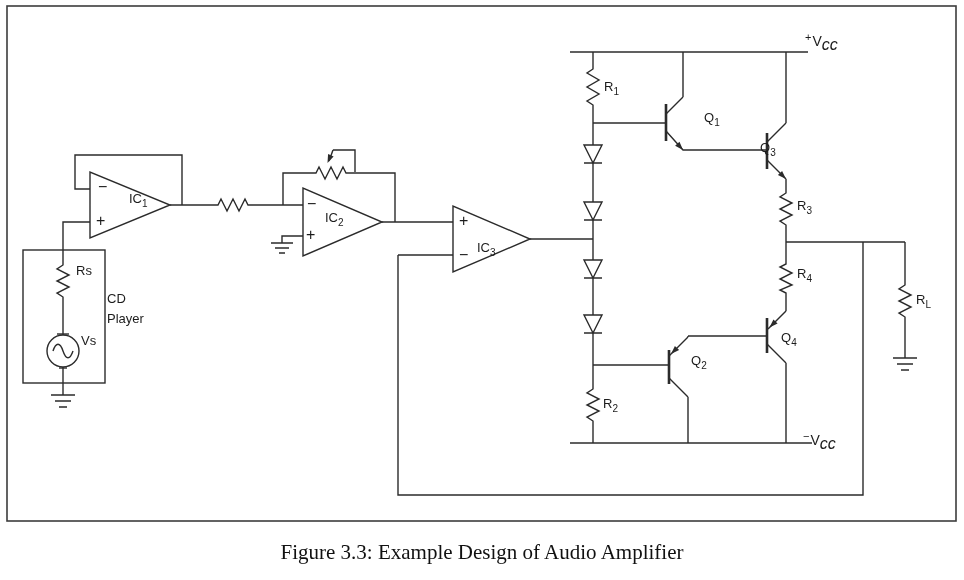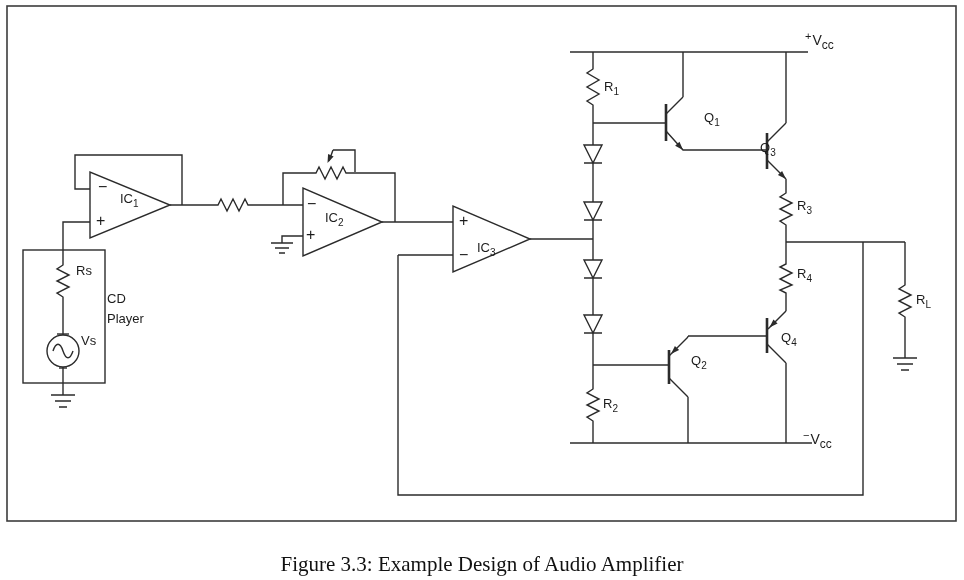--- a/index.html
+++ b/index.html
@@ -4,25 +4,25 @@
 <style>
   html,body{margin:0;padding:0;background:#fff;}
   .stage{position:relative;width:964px;height:580px;background:#ffffff;overflow:hidden;
          font-family:"Liberation Sans",sans-serif;}
   .schematic-svg{position:absolute;left:0;top:0;}
   .lbl{position:absolute;font-size:13px;color:#1c1c1c;white-space:nowrap;line-height:1;}
   .lbl .sub{font-size:10px;position:relative;top:4px;}
   .pm{position:absolute;font-size:16px;color:#1c1c1c;line-height:1;}
   .vcc{position:absolute;font-size:14px;color:#1c1c1c;white-space:nowrap;line-height:1;}
   .vcc .sup{font-size:11px;position:relative;top:-5px;margin-right:1px;}
-  .vcc .sub{font-size:12px;position:relative;top:4px;}
+  .vcc .sub{font-size:16px;position:relative;top:4px;font-style:italic;}
   .cdplayer{position:absolute;left:107px;top:289px;width:62px;
             font-size:13px;color:#1c1c1c;line-height:20px;}
   .caption{position:absolute;left:0;top:540px;width:964px;text-align:center;
-           font-family:"Liberation Serif",serif;font-size:21px;color:#111;margin-top:12px;}
+           font-family:"Liberation Serif",serif;font-size:21px;color:#111;}
 </style>
 </head>
 <body>
 
 <div class="stage">
 
   <svg class="schematic-svg" width="964" height="530" viewBox="0 0 964 530">
     <g fill="none" stroke="#2b2b2b" stroke-width="1.4">
 
       <rect x="7" y="6" width="949" height="515" stroke="#3c3c3c" stroke-width="1.6"></rect>
@@ -140,21 +140,21 @@
 
   <div class="lbl" style="left:76px;top:264px"><span>Rs</span></div>
   <div class="lbl" style="left:81px;top:334px"><span>Vs</span></div>
   <div class="cdplayer">
     <div>CD</div>
     <div>Player</div>
   </div>
 
   <div class="pm" style="left:98px;top:179px">−</div>
   <div class="pm" style="left:96px;top:213px">+</div>
-  <div class="lbl" style="left:120px;top:192px"><span>IC</span><span class="sub">1</span></div>
+  <div class="lbl" style="left:129px;top:192px"><span>IC</span><span class="sub">1</span></div>
 
   <div class="pm" style="left:307px;top:196px">−</div>
   <div class="pm" style="left:306px;top:227px">+</div>
   <div class="lbl" style="left:325px;top:211px"><span>IC</span><span class="sub">2</span></div>
 
   <div class="pm" style="left:459px;top:213px">+</div>
   <div class="pm" style="left:459px;top:247px">−</div>
   <div class="lbl" style="left:477px;top:241px"><span>IC</span><span class="sub">3</span></div>
 
   <div class="lbl" style="left:604px;top:80px"><span>R</span><span class="sub">1</span></div>

